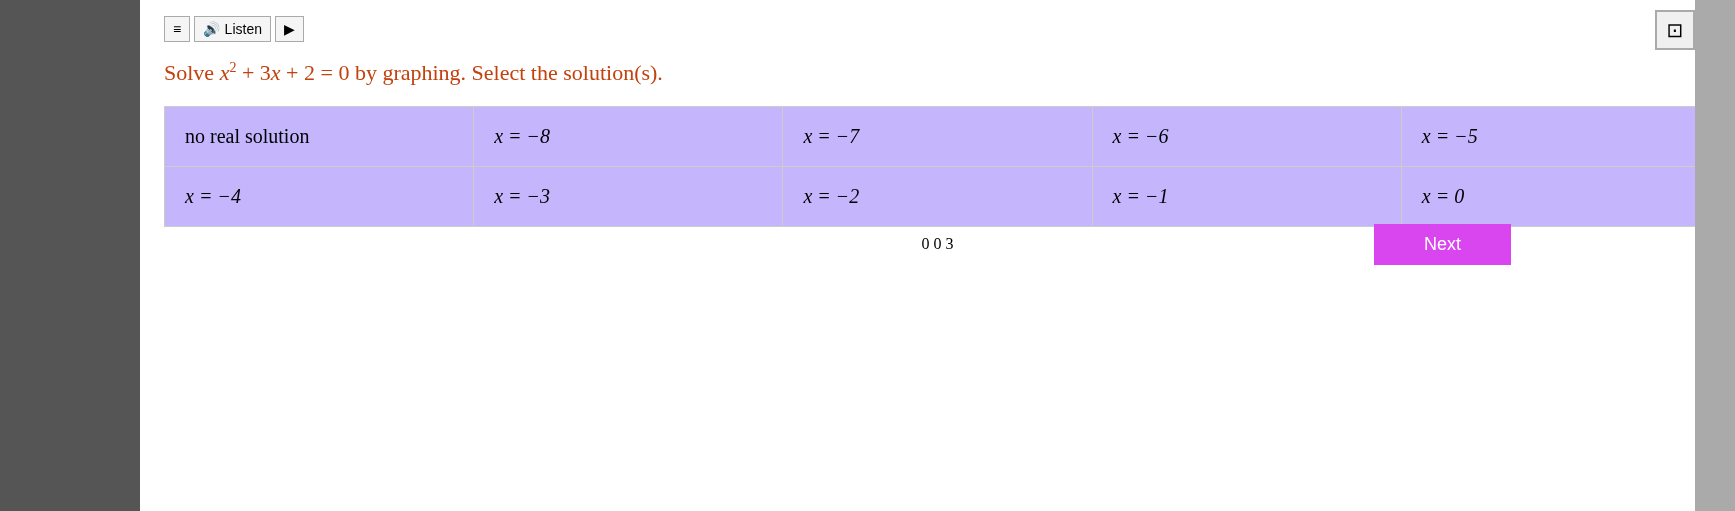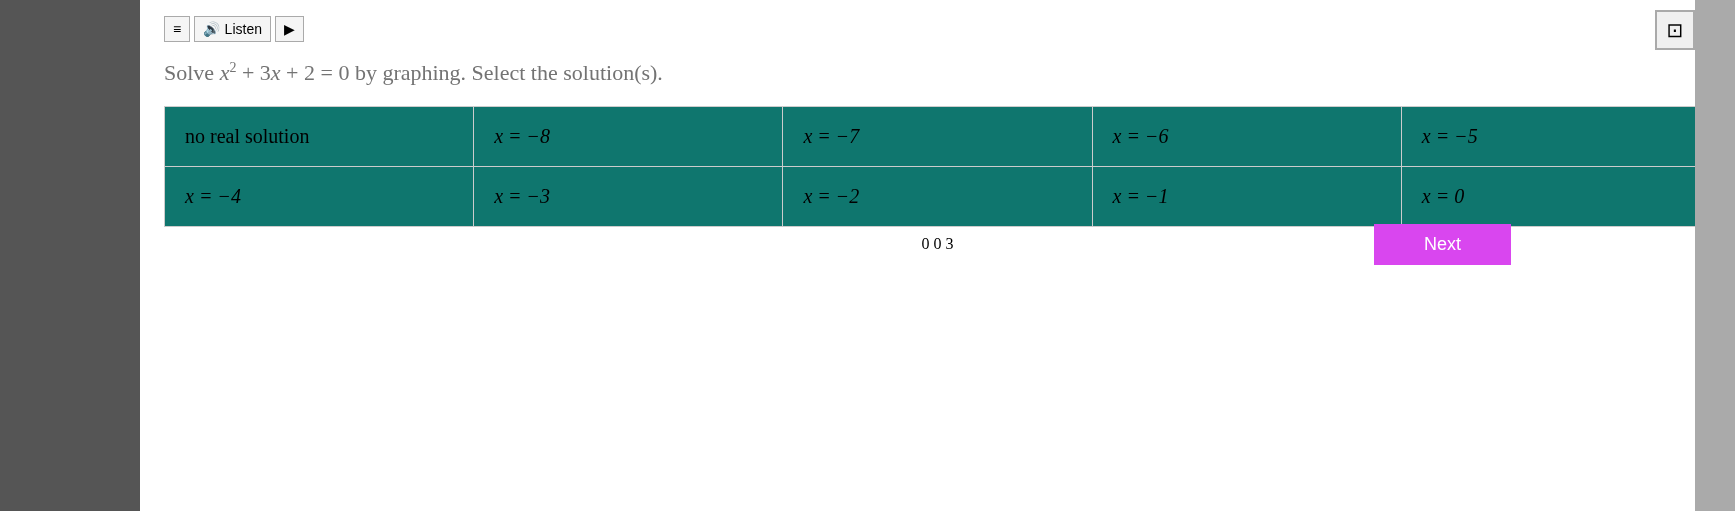--- a/index.html
+++ b/index.html
@@ -34,40 +34,40 @@
       cursor: pointer;
       font-size: 14px;
       display: flex;
       align-items: center;
       gap: 4px;
     }
 
     .problem-statement {
       font-size: 22px;
       margin-bottom: 20px;
-      color: #737373;
+      color: #c2410c;
     }
 
     .problem-statement sup {
       font-size: 14px;
     }
 
     .grid-table {
       width: 100%;
       border-collapse: collapse;
       border: 1px solid #ccc;
     }
 
     .grid-table td {
       border: 1px solid #ccc;
       padding: 18px 20px;
       font-size: 20px;
       font-style: italic;
       cursor: pointer;
-      background: #0f766e;
+      background: #c4b5fd;
       min-width: 180px;
       vertical-align: middle;
     }
 
     .grid-table td.no-italic {
       font-style: normal;
     }
 
     .bottom-bar {
       display: flex;

